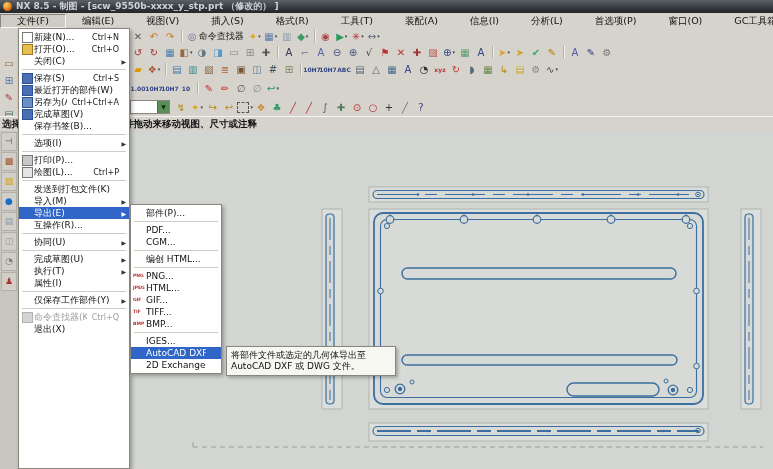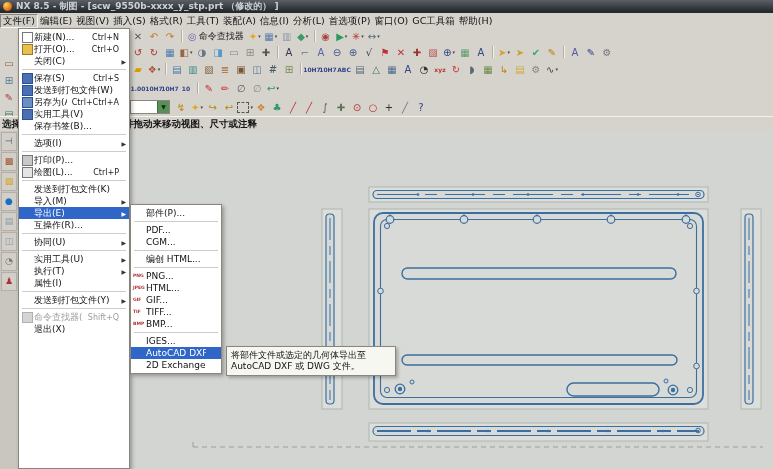--- a/index.html
+++ b/index.html
@@ -9,21 +9,21 @@
   
   #titlebar{position:absolute;left:0;top:0;width:773px;height:19px;
     background:linear-gradient(#5a6066,#2a2e33 55%,#16181b);color:#cdd1d5;
     font-size:9px;font-weight:bold;line-height:13px;white-space:nowrap;overflow:hidden;}
   #appicon{position:absolute;left:3px;top:2px;width:9px;height:9px;border-radius:50%;
     background:radial-gradient(circle at 35% 30%,#ffd060,#e07818 60%,#a03808);}
   #titletext{position:absolute;left:16px;top:0;}
   
   #menubar{position:absolute;left:0;top:13px;width:773px;height:15px;background:#d6d3cd;
     display:flex;align-items:center;font-size:9.5px;color:#111;}
-  .mbitem{padding:0 2px;height:13px;line-height:13px;white-space:nowrap;}
+  .mbitem{padding:0 16px;height:13px;line-height:13px;white-space:nowrap;}
   .mbitem.active{border:1px solid;border-color:#8a867e #f7f5f1 #f7f5f1 #8a867e;
     background:#cfccc5;height:12px;line-height:11px;}
   
   #toolbars{position:absolute;left:0;top:28px;width:773px;height:88px;background:#d6d3cd;}
   .trow{position:absolute;display:flex;align-items:center;}
   #trow1{left:130px;top:0;height:16px;}
   #trow2{left:130px;top:16px;height:16px;}
   #trow3{left:130px;top:32px;height:18px;}
   #trow4{left:130px;top:50px;height:20px;}
   #trow5{left:130px;top:70px;height:18px;}
@@ -568,33 +568,33 @@
     </div>
     <div class="msep"></div>
     <div class="mitem">
       <span class="micon ic ic-save"></span>
       <span class="mlabel">保存(S)</span>
       <span class="msc">Ctrl+S</span>
       <span class="marr"></span>
     </div>
     <div class="mitem">
       <span class="micon ic ic-save-work"></span>
-      <span class="mlabel">发送到打包文件(W)</span>
+      <span class="mlabel">最近打开的部件(W)</span>
       <span class="msc"></span>
       <span class="marr"></span>
     </div>
     <div class="mitem">
       <span class="micon ic ic-save-as"></span>
       <span class="mlabel">另存为(A)...</span>
       <span class="msc">Ctrl+Ctrl+A</span>
       <span class="marr"></span>
     </div>
     <div class="mitem">
       <span class="micon ic ic-save-all"></span>
-      <span class="mlabel">实用工具(V)</span>
+      <span class="mlabel">完成草图(V)</span>
       <span class="msc"></span>
       <span class="marr"></span>
     </div>
     <div class="mitem">
       <span class="micon"></span>
       <span class="mlabel">保存书签(B)...</span>
       <span class="msc"></span>
       <span class="marr"></span>
     </div>
     <div class="msep"></div>
@@ -645,48 +645,48 @@
     <div class="msep"></div>
     <div class="mitem">
       <span class="micon"></span>
       <span class="mlabel">协同(U)</span>
       <span class="msc"></span>
       <span class="marr">▶</span>
     </div>
     <div class="msep"></div>
     <div class="mitem">
       <span class="micon"></span>
-      <span class="mlabel">实用工具(U)</span>
+      <span class="mlabel">完成草图(U)</span>
       <span class="msc"></span>
       <span class="marr">▶</span>
     </div>
     <div class="mitem">
       <span class="micon"></span>
       <span class="mlabel">执行(T)</span>
       <span class="msc"></span>
       <span class="marr">▶</span>
     </div>
     <div class="mitem">
       <span class="micon"></span>
       <span class="mlabel">属性(I)</span>
       <span class="msc"></span>
       <span class="marr"></span>
     </div>
     <div class="msep"></div>
     <div class="mitem">
       <span class="micon"></span>
-      <span class="mlabel">发送到打包文件(Y)</span>
+      <span class="mlabel">仅保存工作部件(Y)</span>
       <span class="msc"></span>
       <span class="marr">▶</span>
     </div>
     <div class="msep"></div>
     <div class="mitem dis">
       <span class="micon ic ic-sketch"></span>
       <span class="mlabel">命令查找器(K)</span>
-      <span class="msc">Shift+Q</span>
+      <span class="msc">Ctrl+Q</span>
       <span class="marr"></span>
     </div>
     <div class="mitem">
       <span class="micon"></span>
       <span class="mlabel">退出(X)</span>
       <span class="msc"></span>
       <span class="marr"></span>
     </div>
   </div>
 

